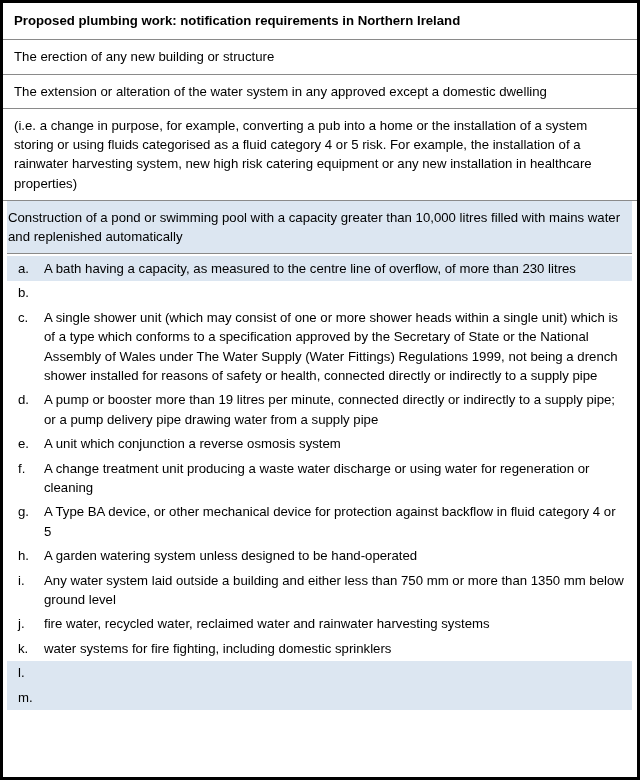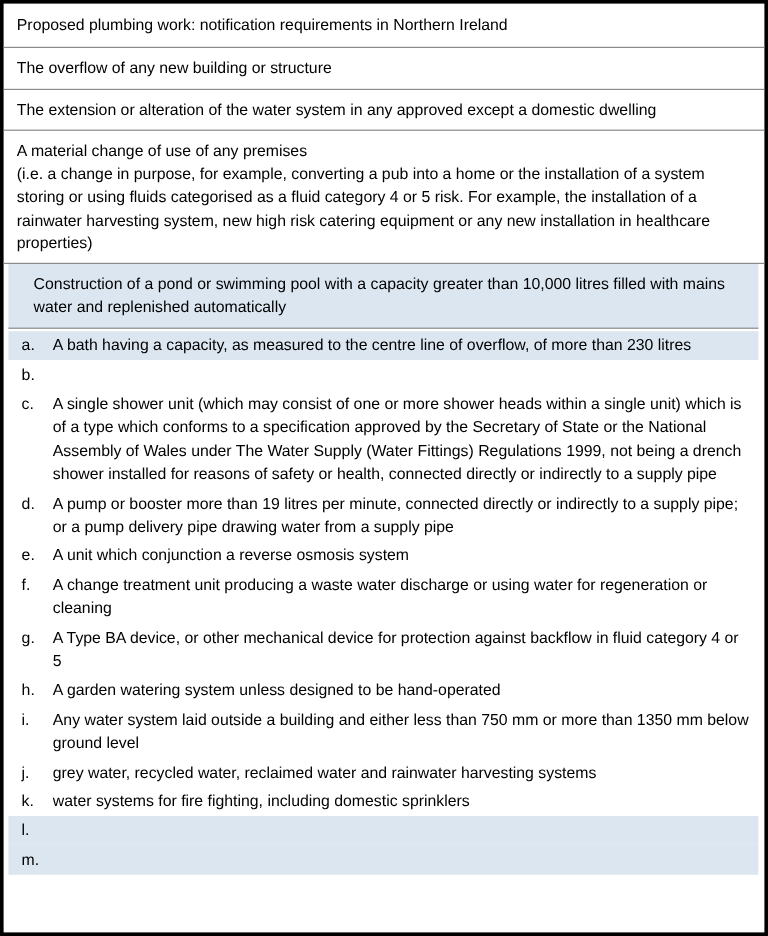--- a/index.html
+++ b/index.html
@@ -27,36 +27,36 @@
 
   
   .row {
     box-sizing: border-box;
     padding: 7px 10px 7px 11px;
     font-size: 13.2px;
     line-height: 1.46;
     border-bottom: 1px solid #8a8a8a;
   }
   .row.title {
-    font-weight: normal;
+    font-weight: bold;
     padding-top: 8px;
     padding-bottom: 9px;
   }
   .row.last-plain {
     border-bottom: 1px solid #8a8a8a;
   }
   .row p {
     margin: 0;
   }
 
   
   .row.shaded {
     background: #dce6f1;
     margin: 0 5px 0 4px;
-    padding-left: 21px;
+    padding-left: 1px;
     padding-right: 8px;
   }
 
   
   .list-area {
     flex: 1 1 auto;
     padding-top: 2px;
   }
   .list-item {
     box-sizing: border-box;
@@ -86,29 +86,28 @@
 </head>
 <body>
 
 <div class="doc-table">
 
   <div class="row title">
     <p>Proposed plumbing work: notification requirements in Northern Ireland</p>
   </div>
 
   <div class="row">
-    <p>The overflow of any new building or structure</p>
+    <p>The erection of any new building or structure</p>
   </div>
 
   <div class="row">
     <p>The extension or alteration of the water system in any approved except a domestic dwelling</p>
   </div>
 
   <div class="row">
-    <p>A material change of use of any premises</p>
     <p>(i.e. a change in purpose, for example, converting a pub into a home or the installation of a system storing or using fluids categorised as a fluid category 4 or 5 risk. For example, the installation of a rainwater harvesting system, new high risk catering equipment or any new installation in healthcare properties)</p>
   </div>
 
   <div class="row shaded last-plain">
     <p>Construction of a pond or swimming pool with a capacity greater than 10,000 litres filled with mains water and replenished automatically</p>
   </div>
 
   <div class="list-area">
 
     <div class="list-item shaded">
@@ -150,21 +149,21 @@
       <p class="item-text">A garden watering system unless designed to be hand-operated</p>
     </div>
 
     <div class="list-item">
       <span class="marker">i.</span>
       <p class="item-text">Any water system laid outside a building and either less than 750 mm or more than 1350 mm below ground level</p>
     </div>
 
     <div class="list-item">
       <span class="marker">j.</span>
-      <p class="item-text">grey water, recycled water, reclaimed water and rainwater harvesting systems</p>
+      <p class="item-text">fire water, recycled water, reclaimed water and rainwater harvesting systems</p>
     </div>
 
     <div class="list-item">
       <span class="marker">k.</span>
       <p class="item-text">water systems for fire fighting, including domestic sprinklers</p>
     </div>
 
     <div class="list-item shaded">
       <span class="marker">l.</span>
     </div>

